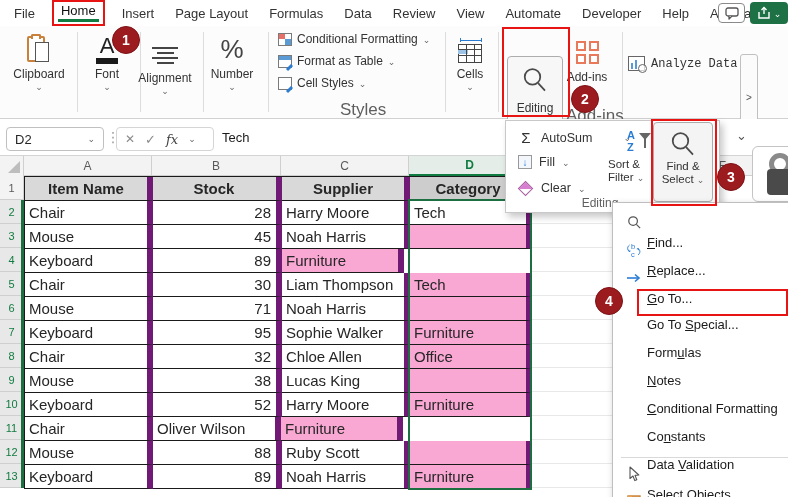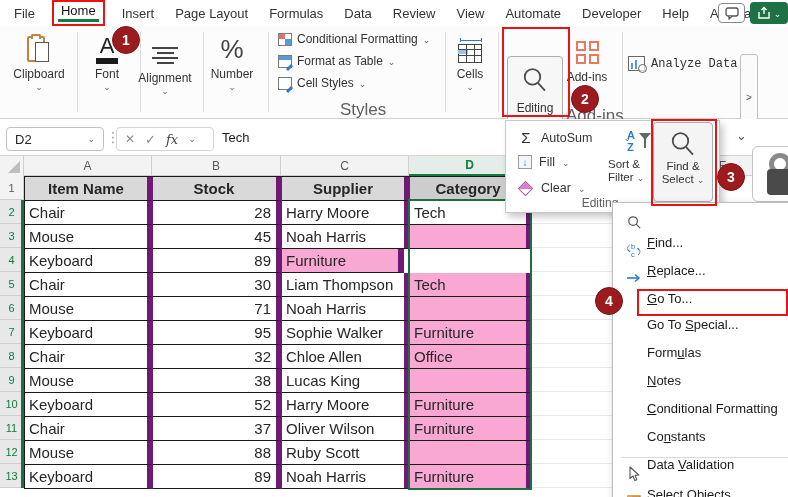--- a/index.html
+++ b/index.html
@@ -452,21 +452,20 @@
 
           <div class="trow">
             <div class="cell c-item">Keyboard</div>
             <div class="cell c-stock">52</div>
             <div class="cell c-supplier">Harry Moore</div>
             <div class="cell c-cat">Furniture</div>
           </div>
 
           <div class="trow">
             <div class="cell c-item">Chair</div>
-            <div class="cell c-stock">37</div>
             <div class="cell c-supplier">Oliver Wilson</div>
             <div class="cell c-cat">Furniture</div>
           </div>
 
           <div class="trow">
             <div class="cell c-item">Mouse</div>
             <div class="cell c-stock">88</div>
             <div class="cell c-supplier">Ruby Scott</div>
             <div class="cell c-cat"></div>
           </div>

